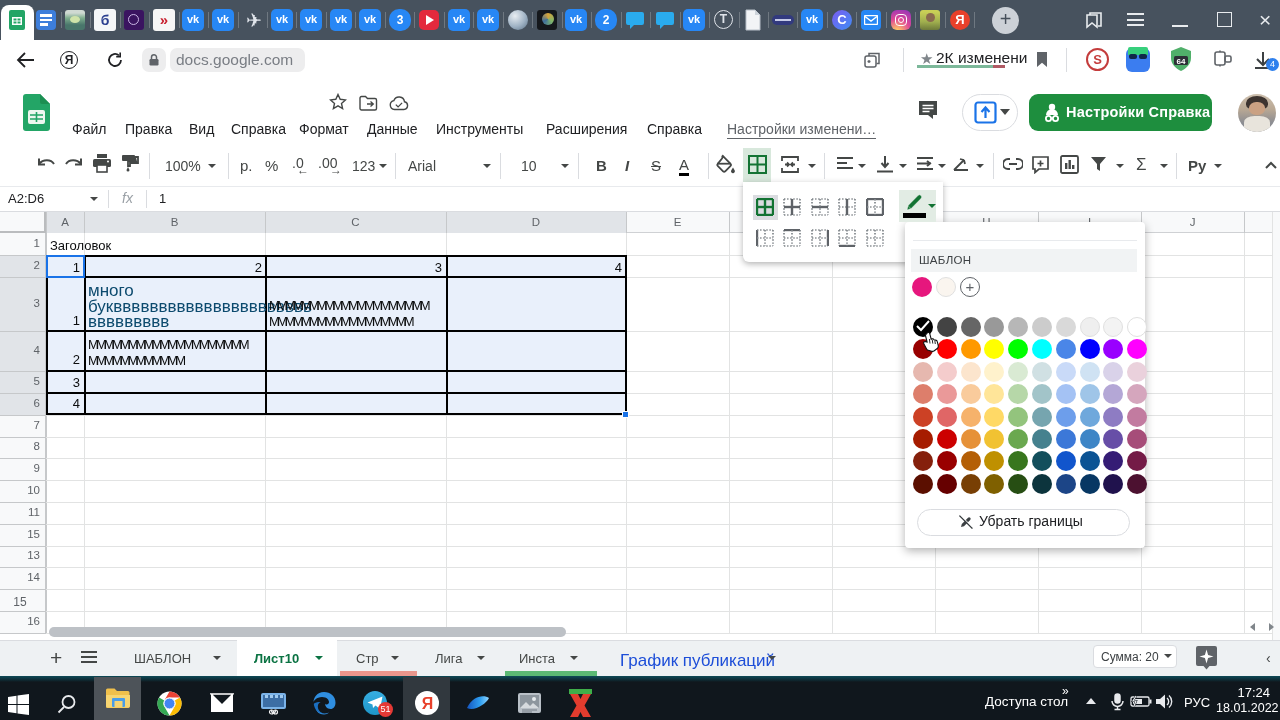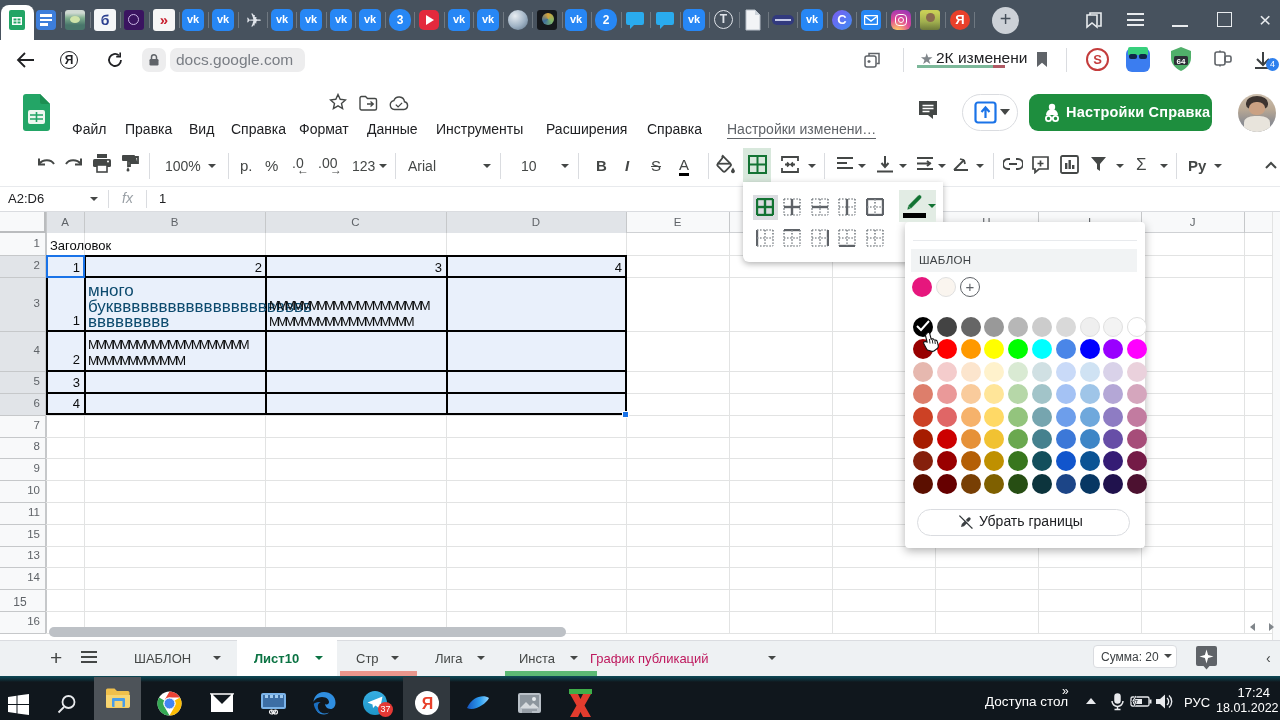--- a/index.html
+++ b/index.html
@@ -465,21 +465,21 @@
 <div class="a" style="left:254px;top:651px;font-size:13px;font-weight:bold;color:#0b7343">Лист10</div>
 <div class="a" style="left:315px;top:656px;width:0;height:0;border-left:4px solid transparent;border-right:4px solid transparent;border-top:4.5px solid #0b7343"></div>
 <div class="a" style="left:356px;top:651px;font-size:13px;color:#444746">Стр</div>
 <div class="a" style="left:391px;top:656px;width:0;height:0;border-left:4px solid transparent;border-right:4px solid transparent;border-top:4.5px solid #444746"></div>
 <div class="a" style="left:340px;top:671px;width:77px;height:5px;background:#e8968c"></div>
 <div class="a" style="left:435px;top:651px;font-size:13px;color:#444746">Лига</div>
 <div class="a" style="left:477px;top:656px;width:0;height:0;border-left:4px solid transparent;border-right:4px solid transparent;border-top:4.5px solid #444746"></div>
 <div class="a" style="left:519px;top:651px;font-size:13px;color:#444746">Инста</div>
 <div class="a" style="left:570px;top:656px;width:0;height:0;border-left:4px solid transparent;border-right:4px solid transparent;border-top:4.5px solid #444746"></div>
 <div class="a" style="left:505px;top:671px;width:92px;height:5px;background:#5bb974"></div>
-<div class="a" style="left:590px;top:651px;font-size:13px;color:#be185d">График публикаций</div>
+<div class="a" style="left:620px;top:651px;font-size:17px;color:#1d4ed8">График публикаций</div>
 <div class="a" style="left:768px;top:656px;width:0;height:0;border-left:4px solid transparent;border-right:4px solid transparent;border-top:4.5px solid #444746"></div>
 <div class="a" style="left:1093px;top:645px;width:84px;height:23px;background:#fff;border:1px solid #dadce0;border-radius:4px"></div>
 <div class="a" style="left:1101px;top:650px;font-size:12px;color:#3c4043">Сумма: 20</div>
 <div class="a" style="left:1164px;top:654px;width:0;height:0;border-left:4px solid transparent;border-right:4px solid transparent;border-top:4.5px solid #444746"></div>
 <svg class="a" style="left:1196px;top:646px" width="21" height="25" viewBox="0 0 21 25">
       <path d="M2 0 h17 a2 2 0 0 1 2 2 v16 a2 2 0 0 1 -2 2 h-5.5 l-3 3.5 l-3 -3.5 h-5.5 a2 2 0 0 1 -2 -2 v-16 a2 2 0 0 1 2 -2 z" fill="#5f6368"></path>
       <path d="M10.5 3.5 l1.6 5.4 5.4 1.6 -5.4 1.6 -1.6 5.4 -1.6 -5.4 -5.4 -1.6 5.4 -1.6 z" fill="#fff"></path>
     </svg>
 <div class="a" style="left:1266px;top:650px;font-size:14px;color:#444746">‹</div>
 <div class="a" style="left:0;top:676px;width:1280px;height:44px;background:#10171d"></div>
@@ -520,21 +520,21 @@
     </svg>
 <svg class="a" style="left:312px;top:691px" width="24" height="24" viewBox="0 0 24 24">
       <path d="M12 1 C5 1 1.5 6.5 1.5 11.5 c0 -1.5 3 -5.5 8.5 -5.5 c5 0 7 3 7 5 c0 1.5 -1 2.5 -2.5 2.5 c-1 0 -1.5 -0.5 -1.5 -1 c0 2.5 2 5.5 5.5 5.5 c3 0 5 -2.5 5 -6.5 C23.5 5.5 18.5 1 12 1 z" fill="#2f8ee0"></path>
       <path d="M12.5 22.5 c-5.5 0 -8 -4 -8.5 -7 c-0.5 4 2 8 8 8 c2 0 4 -1 5 -2 c-1.5 0.7 -3 1 -4.5 1 z" fill="#2f8ee0"></path>
       <path d="M1.8 13 c0.5 5 4 9.5 10 9.5 c-4 -1 -6 -4 -6 -7 c0 -2.5 1.5 -4 3 -4.5 c-3.5 -0.5 -6.5 0.7 -7 2 z" fill="#1b6fc0"></path>
     </svg>
 <div class="a" style="left:363px;top:691px;width:24px;height:24px;border-radius:50%;background:linear-gradient(180deg,#37aee2,#1e96c8)"></div>
 <svg class="a" style="left:367px;top:696px" width="16" height="14" viewBox="0 0 16 14">
       <path d="M0.5 6.5 L15.5 0.5 L13 13 L8.5 9.5 L6 12 L5.5 8.5 z" fill="#fff"></path>
     </svg>
-<div class="a" style="left:378px;top:702px;width:15px;height:15px;border-radius:50%;background:#e53935;color:#fff;font-size:9px;text-align:center;line-height:15px">37</div>
+<div class="a" style="left:378px;top:702px;width:15px;height:15px;border-radius:50%;background:#e53935;color:#fff;font-size:9px;text-align:center;line-height:15px">51</div>
 <div class="a" style="left:415px;top:691px;width:24px;height:24px;border-radius:50%;background:#fff"></div>
 <div class="a" style="left:419px;top:694px;width:17px;height:19px;color:#e8402a;font-size:16px;font-weight:bold;text-align:center;line-height:19px">Я</div>
 <svg class="a" style="left:466px;top:694px" width="24" height="18" viewBox="0 0 24 18">
       <path d="M1 14 C6 2 18 0 23 4 C20 10 8 18 1 14 z" fill="url(#sw)"></path>
       <defs>
         <linearGradient id="sw" x1="0" y1="0" x2="1" y2="0">
           <stop offset="0" stop-color="#1455c0"></stop>
           <stop offset="0.6" stop-color="#2f9ff0"></stop>
           <stop offset="1" stop-color="#8fd4ff"></stop>
         </linearGradient>

